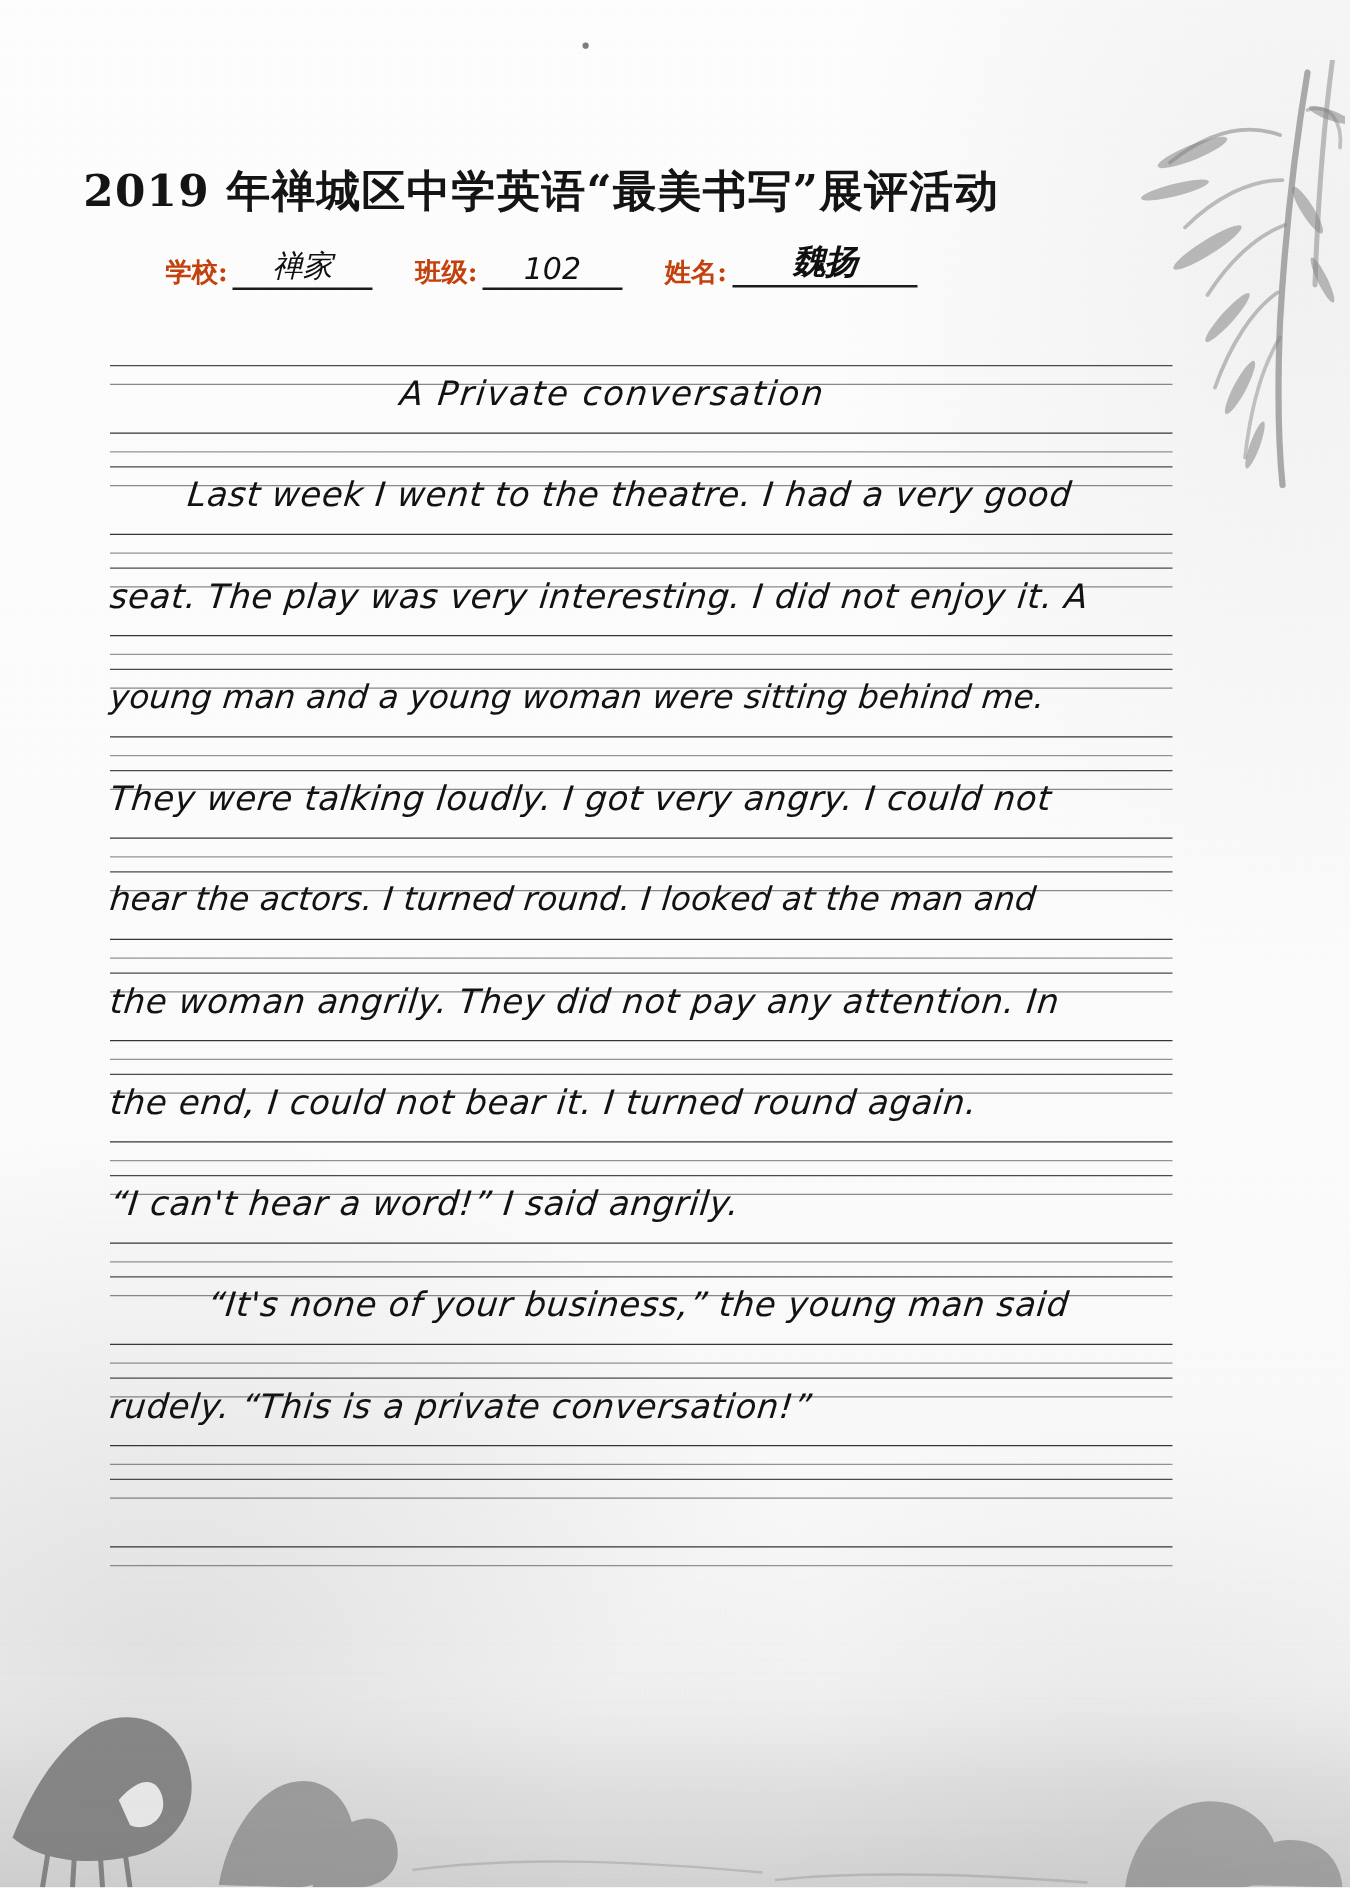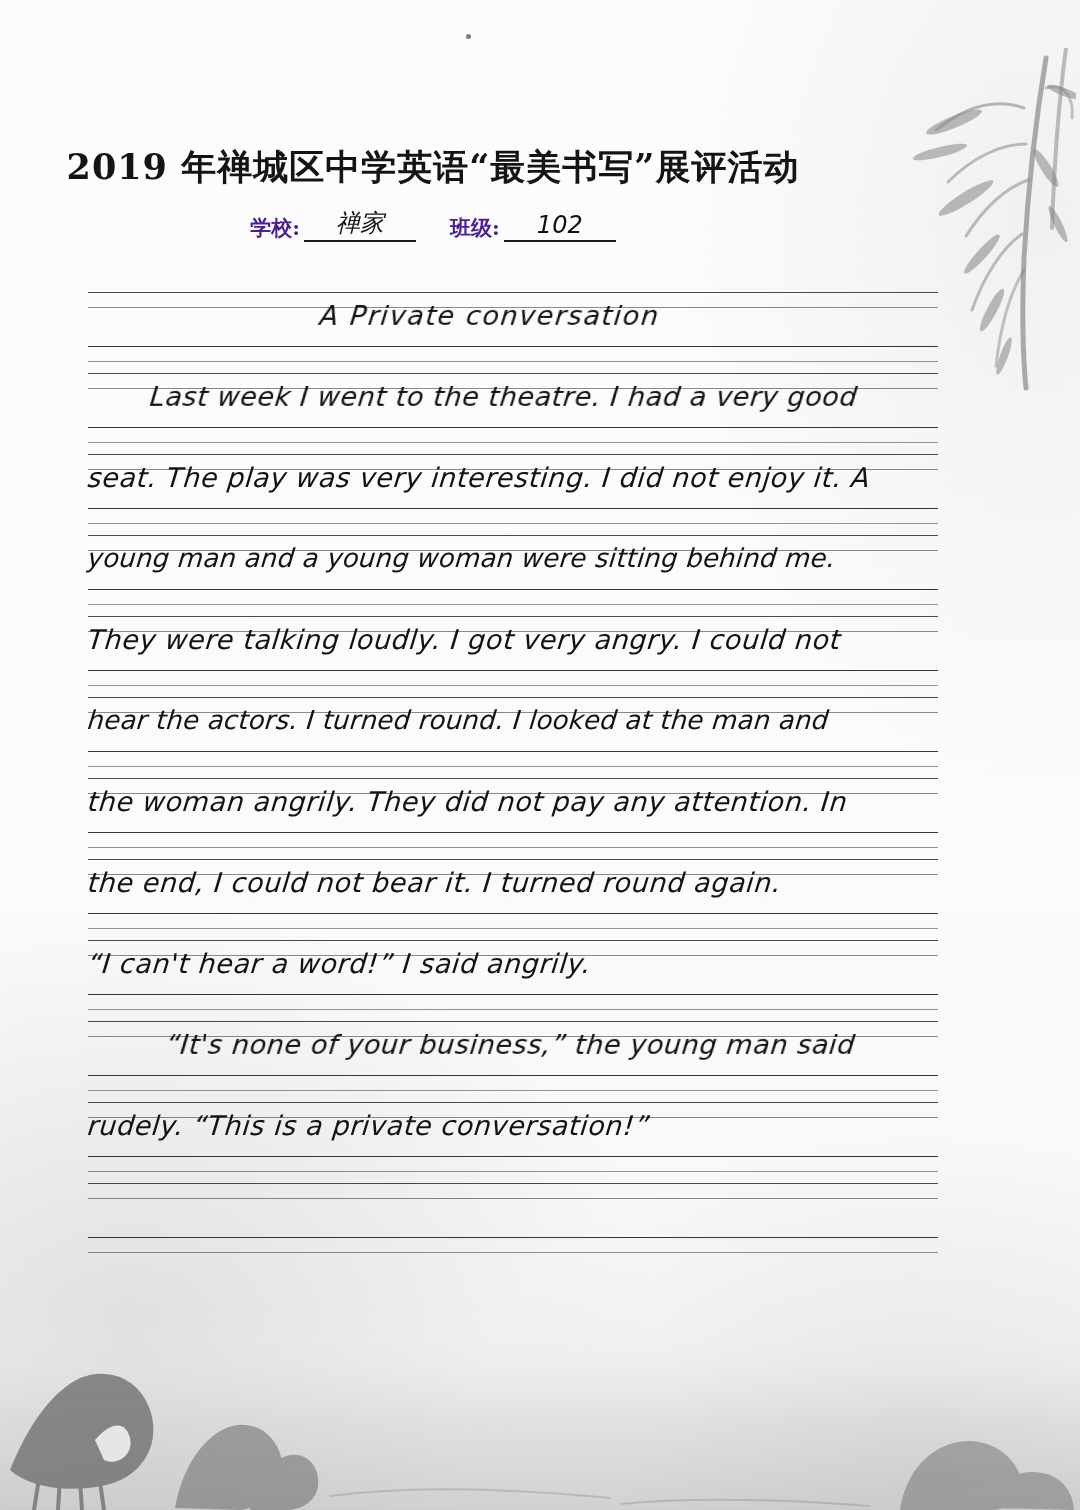--- a/index.html
+++ b/index.html
@@ -32,21 +32,21 @@
     opacity: .35;
     background-image:
       repeating-linear-gradient(0deg, rgba(0,0,0,0.012) 0px, rgba(0,0,0,0.012) 1px, rgba(255,255,255,0) 1px, rgba(255,255,255,0) 3px),
       repeating-linear-gradient(90deg, rgba(0,0,0,0.010) 0px, rgba(0,0,0,0.010) 1px, rgba(255,255,255,0) 1px, rgba(255,255,255,0) 4px);
     pointer-events: none;
   }
 
   
   #header {
     position: absolute;
-    top: 144px;
+    top: 130px;
     left: 0;
     width: 866px;
     text-align: center;
   }
   #doc-title {
     font-family: "DejaVu Serif", serif;
     font-size: 35px;
     font-weight: 700;
     letter-spacing: 1px;
     color: #141414;
@@ -60,21 +60,21 @@
     gap: 34px;
     font-family: "DejaVu Serif", serif;
     font-size: 21px;
     font-weight: 700;
   }
   .field {
     display: flex;
     align-items: flex-end;
     gap: 4px;
   }
-  .field-label { color: #4c1d95; }
+  .field-label { color: #c2410c; }
   .field-value {
     min-width: 96px;
     border-bottom: 2px solid #1c1c1c;
     padding: 0 8px 1px 8px;
     font-family: "DejaVu Sans", sans-serif;
     font-size: 24px;
     font-weight: 400;
     font-style: italic;
     text-align: center;
     color: #101010;
@@ -192,20 +192,24 @@
 <div id="header">
   <div id="doc-title">2019 年禅城区中学英语“最美书写”展评活动</div>
   <div id="fields">
     <div class="field">
       <span class="field-label">学校:</span>
       <span class="field-value">禅家</span>
     </div>
     <div class="field">
       <span class="field-label">班级:</span>
       <span class="field-value">102</span>
+    </div>
+    <div class="field">
+      <span class="field-label">姓名:</span>
+      <span class="field-value name">魏扬</span>
     </div>
   </div>
 </div>
 
 <div id="writing-area">
 
   <div class="line-group">
     <div class="rule r1"></div>
     <div class="rule r2"></div>
     <div class="rule r3"></div>

